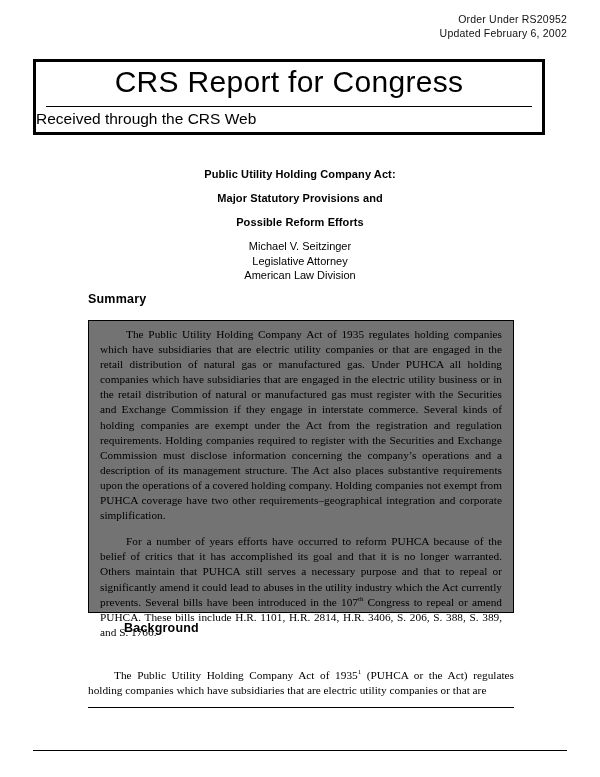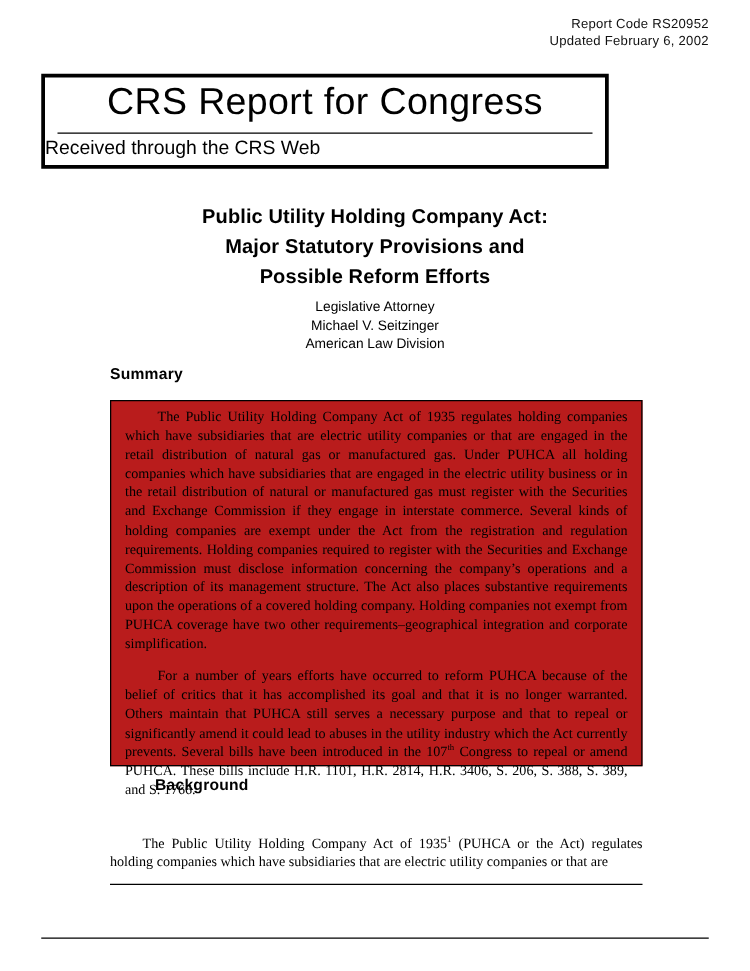--- a/index.html
+++ b/index.html
@@ -36,21 +36,21 @@
     letter-spacing: 0.2px;
     color: #111;
   }
   .doc-header div { white-space: nowrap; }
 
   
   .banner {
     position: absolute;
     left: 33px;
     top: 59px;
-    width: 454px;
+    width: 512px;
     height: 76px;
     border: 3px solid #000;
     box-sizing: border-box;
     background: #fff;
   }
   .banner-title {
     position: absolute;
     left: 0; right: 0;
     top: 1px;
     text-align: center;
@@ -84,21 +84,21 @@
   }
 
   
   .report-title {
     position: absolute;
     left: 60px;
     top: 162px;
     width: 480px;
     text-align: center;
     font-family: "Liberation Sans", "DejaVu Sans", sans-serif;
-    font-size: 16px;
+    font-size: 11px;
     font-weight: bold;
     line-height: 24px;
     letter-spacing: 0.1px;
     color: #000;
   }
   .report-title div { white-space: nowrap; }
 
   
   .author-block {
     position: absolute;
@@ -128,21 +128,21 @@
 
   
   .summary-box {
     position: absolute;
     left: 88px;
     top: 320px;
     width: 426px;
     height: 293px;
     border: 1px solid #000;
     box-sizing: border-box;
-    background: #b91c1c;
+    background: #737373;
   }
   .summary-inner {
     padding: 6px 11px 0 11px;
   }
   .body-par {
     font-family: "Liberation Serif", "DejaVu Serif", serif;
     font-size: 11.3px;
     line-height: 15.1px;
     text-align: justify;
     text-indent: 26px;
@@ -221,39 +221,39 @@
     vertical-align: super;
     line-height: 0;
   }
 </style>
 </head>
 <body>
 
 <div class="page">
 
   <div class="doc-header">
-    <div>Report Code RS20952</div>
+    <div>Order Under RS20952</div>
     <div>Updated February 6, 2002</div>
   </div>
 
   <div class="banner">
     <div class="banner-title">CRS Report for Congress</div>
     <div class="banner-rule"></div>
     <div class="banner-sub">Received through the CRS Web</div>
   </div>
 
   <div class="report-title">
     <div>Public Utility Holding Company Act:</div>
     <div>Major Statutory Provisions and</div>
     <div>Possible Reform Efforts</div>
   </div>
 
   <div class="author-block">
+    <div>Michael V. Seitzinger</div>
     <div>Legislative Attorney</div>
-    <div>Michael V. Seitzinger</div>
     <div>American Law Division</div>
   </div>
 
   <div class="section-heading" id="summary-heading">Summary</div>
 
   <div class="summary-box">
     <div class="summary-inner">
       <p class="body-par">The Public Utility Holding Company Act of 1935 regulates holding companies which have subsidiaries that are electric utility companies or that are engaged in the retail distribution of natural gas or manufactured gas.  Under PUHCA all holding companies which have subsidiaries that are engaged in the electric utility business or in the retail distribution of natural or manufactured gas must register with the Securities and Exchange Commission if they engage in interstate commerce.  Several kinds of holding companies are exempt under the Act from the registration and regulation requirements. Holding companies required to register with the Securities and Exchange Commission must disclose information concerning the company’s operations and a description of its management structure.   The Act also places substantive requirements upon the operations of a covered holding company.  Holding companies not exempt from PUHCA coverage have two other requirements–geographical integration and corporate simplification.</p>
       <p class="body-par"><span>For a number of years efforts have occurred to reform PUHCA because of the belief of critics that it has accomplished its goal and that it is no longer warranted.  Others maintain that PUHCA still serves a necessary purpose and that to repeal or significantly amend it could lead to abuses in the utility industry which the Act currently prevents. Several bills have been introduced in the 107</span><sup class="fn">th</sup><span> Congress to repeal or amend PUHCA. These bills include H.R. 1101, H.R. 2814, H.R. 3406, S. 206, S. 388, S. 389, and S. 1766.</span></p>
     </div>

